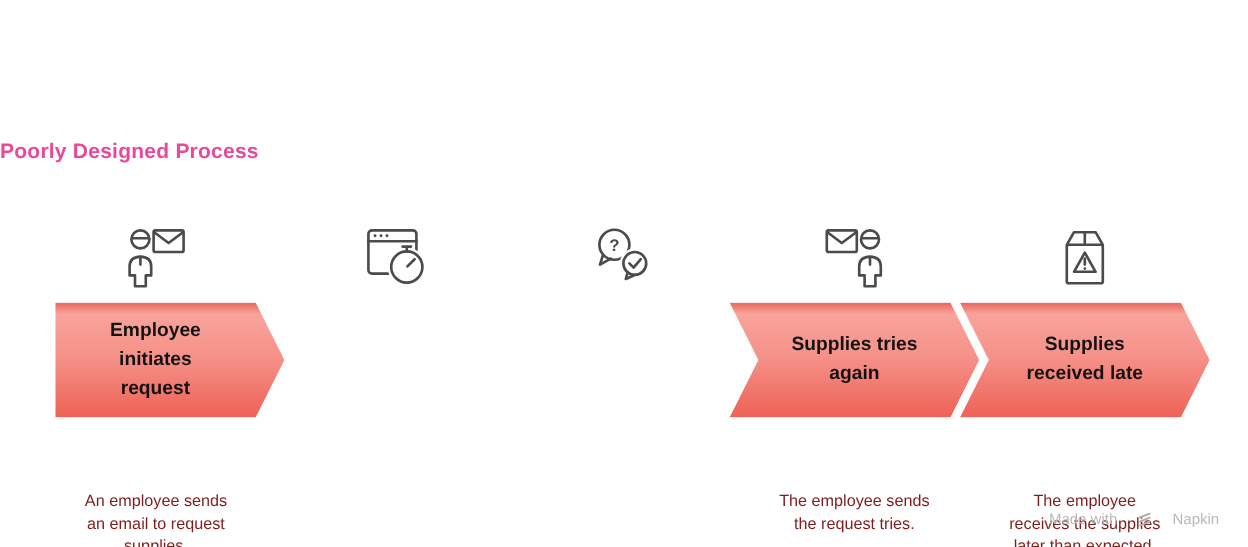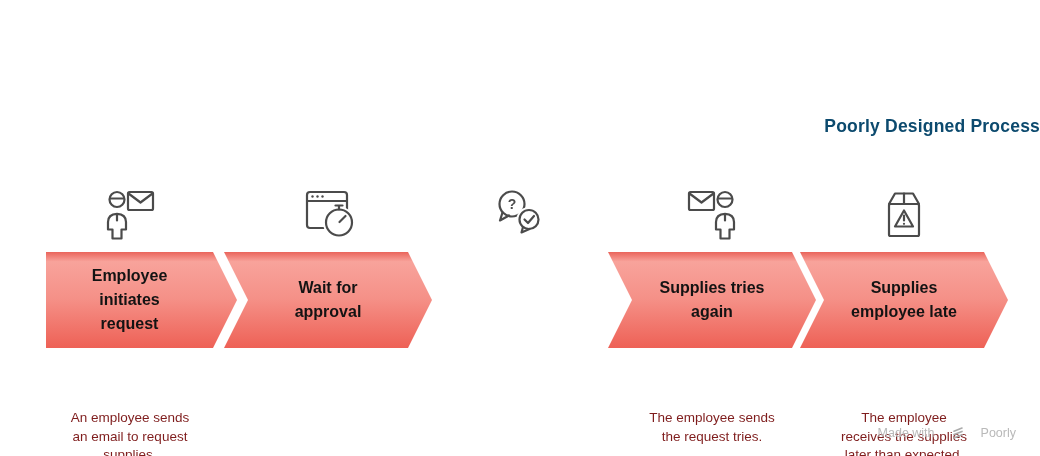--- a/index.html
+++ b/index.html
@@ -2,22 +2,22 @@
 <html><head>
 <meta charset="utf-8">
 <style>
   html,body { margin:0; padding:0; background:#fff; }
   .canvas {
     position:relative; width:1040px; height:456px; background:#ffffff;
     font-family:"Liberation Sans", sans-serif; overflow:hidden;
   }
   .title {
     position:absolute; top:116px; left:0; right:0; margin:0;
-    text-align:right; font-size:17.5px; font-weight:bold;
-    color:#0c4a6e; letter-spacing:0.2px;
+    text-align:left; font-size:17.5px; font-weight:bold;
+    color:#ec4899; letter-spacing:0.2px;
   }
   .icon { position:absolute; top:189px; width:56px; height:52px; }
   .icon svg { width:100%; height:100%; display:block; }
   .icon svg * { fill:none; stroke:#4b4b4b; stroke-width:2.2; stroke-linecap:round; stroke-linejoin:round; }
   .icon svg .fill { fill:#4b4b4b; stroke:none; }
   .icon svg .halo { fill:#ffffff; stroke:none; }
   .icon svg text { fill:#4b4b4b; stroke:none; font-family:"Liberation Sans",sans-serif; font-weight:bold; }
 
   .chevron {
     position:absolute; top:252px; height:96px; box-sizing:border-box;
@@ -86,24 +86,20 @@
       <circle class="fill" cx="12.5" cy="7.5" r="1.2"></circle>
       <circle class="fill" cx="17.5" cy="7.5" r="1.2"></circle>
       <circle class="fill" cx="22.5" cy="7.5" r="1.2"></circle>
       <circle class="halo" cx="39" cy="33.5" r="16"></circle>
       <line x1="35.5" y1="16.5" x2="42.5" y2="16.5"></line>
       <line x1="39" y1="17" x2="39" y2="20.5"></line>
       <circle cx="39" cy="33.5" r="13"></circle>
       <line x1="39.5" y1="33" x2="45.5" y2="27"></line>
     </svg>
   </div>
-  <div class="chevron chev-mid s2">
-    <span class="step-label">Wait for
-approval</span>
-  </div>
 
   <div class="icon s3">
     <svg viewBox="0 0 56 52">
       <circle cx="20" cy="15" r="12.5"></circle>
       <path d="M10.5,23.5 L8,31.5 L17,26.5"></path>
       <text x="20" y="20" text-anchor="middle" font-size="14">?</text>
       <circle class="halo" cx="37" cy="30.5" r="12.5"></circle>
       <circle cx="37" cy="30.5" r="9.5"></circle>
       <path d="M31,38 L29.5,43.5 L37.5,40"></path>
       <path d="M32.5,30.5 L36,34 L42,27"></path>
@@ -132,27 +128,27 @@
       <path d="M13,15 L19,4.5 L37,4.5 L43,15"></path>
       <line x1="28" y1="4.5" x2="28" y2="15"></line>
       <rect x="13" y="15" width="30" height="32" rx="1.5"></rect>
       <path d="M28,21.5 L37,37.5 L19,37.5 Z"></path>
       <line x1="28" y1="26.5" x2="28" y2="31.5"></line>
       <circle class="fill" cx="28" cy="34.8" r="1.1"></circle>
     </svg>
   </div>
   <div class="chevron chev-mid s5">
     <span class="step-label">Supplies
-employee late</span>
+received late</span>
   </div>
   <div class="desc s5">The employee
 receives the supplies
 later than expected.</div>
 
   <div class="watermark">
     <span>Made with</span>
     <svg viewBox="0 0 12 12">
       <path d="M2,11 L10,7.8 M2,7.6 L10,4.4 M2,4.2 L10,1"></path>
     </svg>
-    <span>Poorly</span>
+    <span>Napkin</span>
   </div>
 
 </div>
 
 </body></html>

